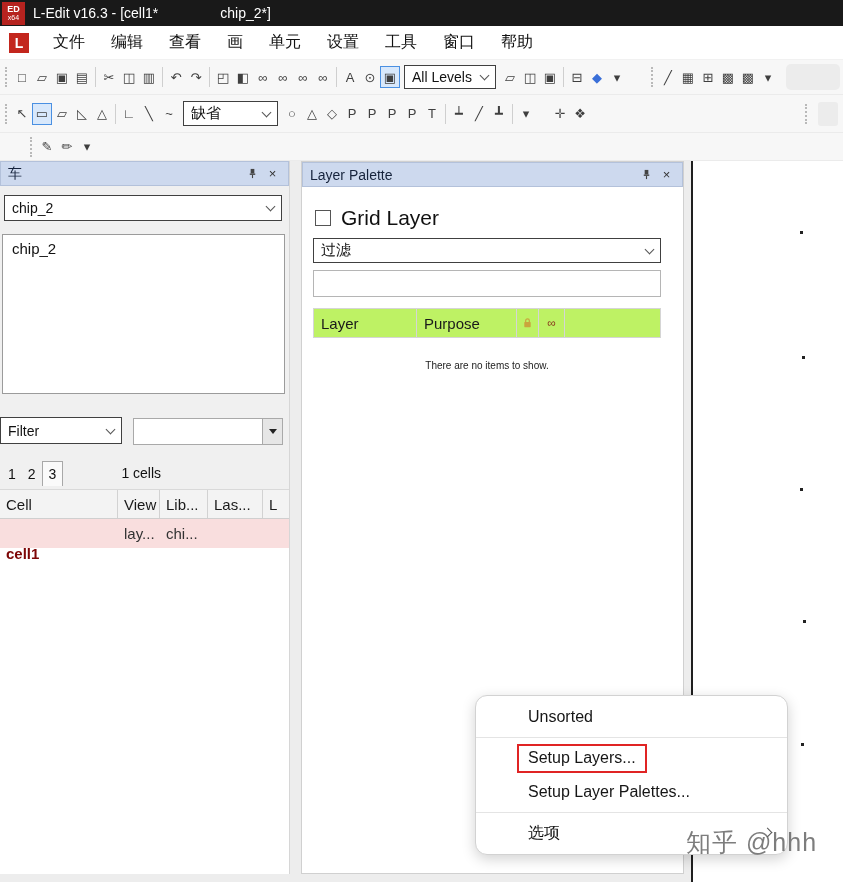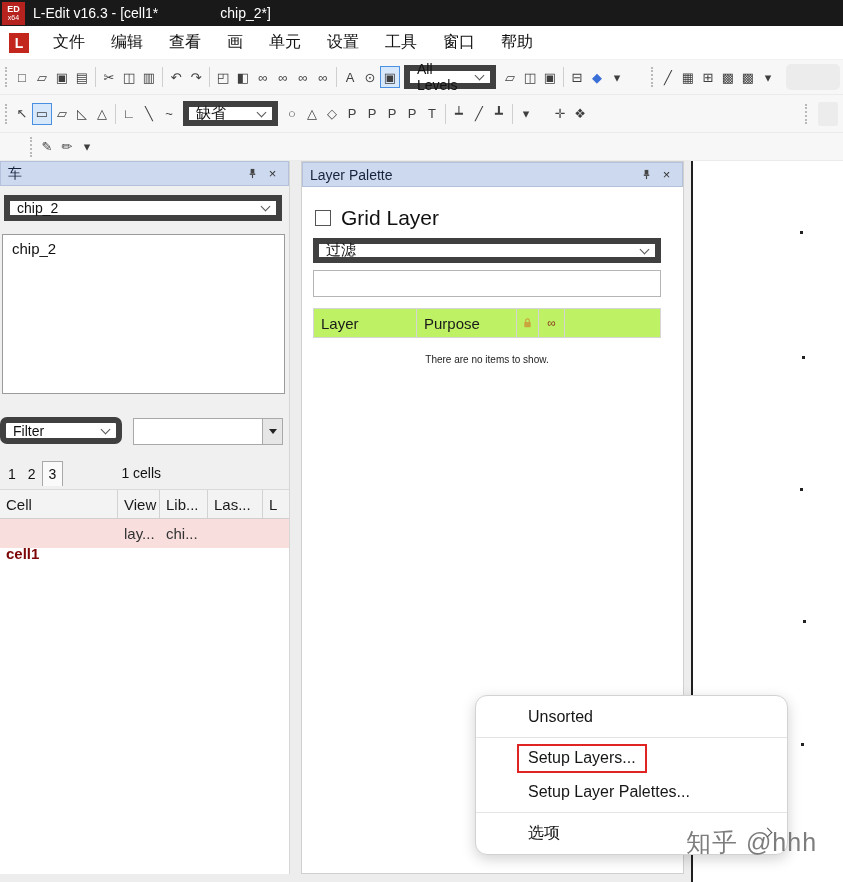--- a/index.html
+++ b/index.html
@@ -26,42 +26,42 @@
   .tb1{height:35px;padding:0 3px;}
   .tb2{height:38px;padding:0 3px;}
   .tb3{height:28px;padding:0 3px 0 28px;}
   .tbhost{display:flex;align-items:center;}
   .tbi{width:20px;height:22px;display:flex;align-items:center;justify-content:center;font-size:13px;color:#3f3f3f;}
   .tbi .glyph{line-height:1;}
   .tbi.active{border:1px solid #4a90e2;background:#d8e8fb;}
   .tbsep{width:1px;height:20px;background:#cfcfcf;margin:0 3px;flex:none;}
   .grip{width:0;height:20px;border-left:2px dotted #b9b9b9;margin:0 5px 0 2px;flex:none;}
   .spacer{flex:1;}
-  .combo{display:flex;align-items:center;justify-content:space-between;background:#fff;border:6px solid #404040;font-size:14px;padding:0 7px;color:#111;}
+  .combo{display:flex;align-items:center;justify-content:space-between;background:#fff;border:1px solid #404040;font-size:14px;padding:0 7px;color:#111;}
   .chev{width:7px;height:7px;border-right:1.6px solid #555;border-bottom:1.6px solid #555;transform:rotate(45deg);margin-top:-3px;flex:none;}
   .levels{width:92px;height:24px;margin:0 4px;}
   .stylecombo{width:95px;height:25px;margin:0 4px;font-size:15px;}
   .endbox{width:54px;height:26px;background:#ececec;border-radius:5px;margin-left:8px;}
   .endbox2{width:20px;height:24px;background:#ececec;border-radius:3px;margin-left:6px;margin-right:2px;}
   .far2{margin-left:14px;}
 
   
   .workspace{position:absolute;top:161px;left:0;right:0;bottom:0;background:#ededed;}
 
   .panelhdr{height:25px;background:#cdd9ee;border:1px solid #b3c1da;display:flex;align-items:center;padding:0 7px;font-size:14px;color:#16233c;}
   .hdr-btn{width:17px;height:17px;display:flex;align-items:center;justify-content:center;color:#333;font-size:13px;margin-left:3px;}
   .pin svg{display:block;}
 
   
   .leftpanel{position:absolute;left:0;top:0;width:290px;height:calc(100% - 8px);background:#f0f0f0;border-right:1px solid #d6d6d6;}
   .cellcombo{position:absolute;left:4px;right:7px;top:34px;height:26px;}
   .listbox{position:absolute;left:2px;right:4px;top:73px;height:160px;background:#fff;border:1px solid #9b9b9b;font-size:15px;overflow:hidden;}
   .list-item{padding:5px 9px;color:#111;}
   .filterrow{position:absolute;left:0;top:256px;right:0;height:29px;}
-  .filtercombo{position:absolute;left:0;top:0;width:122px;height:27px;border-radius:7px;}
+  .filtercombo{position:absolute;left:0;top:0;width:122px;height:27px;}
   .combo2{position:absolute;left:133px;top:1px;width:150px;height:27px;background:#fff;border:1px solid #a9a9a9;display:flex;}
   .combo2-field{flex:1;}
   .dd-btn{width:20px;background:#e6e6e6;border-left:1px solid #a9a9a9;display:flex;align-items:center;justify-content:center;}
   .tri{width:0;height:0;border-left:4px solid transparent;border-right:4px solid transparent;border-top:5px solid #222;}
   .tabs{position:absolute;left:2px;top:298px;height:27px;display:flex;align-items:flex-end;font-size:14px;}
   .mini-tab{padding:4px 6px;color:#111;}
   .mini-tab.selected{background:#fafafa;border:1px solid #a8a8a8;border-bottom:none;}
   .count{margin-left:58px;padding-bottom:5px;color:#111;}
   .ltable{position:absolute;left:0;top:328px;right:0;bottom:0;background:#fff;}
   .thead{display:flex;height:30px;background:#f3f3f3;border-top:1px solid #d9d9d9;border-bottom:1px solid #cfcfcf;font-size:15px;color:#1a1a1a;}
@@ -75,21 +75,21 @@
   .lpanel{position:absolute;left:301px;top:0;width:383px;height:calc(100% - 8px);background:#fff;border:1px solid #d0d0d0;}
   .gridrow{position:absolute;left:13px;top:44px;display:flex;align-items:center;gap:10px;font-size:21px;color:#111;}
   .cb{width:16px;height:16px;border:1px solid #555;background:#fff;}
   .lfilter{position:absolute;left:11px;right:22px;top:76px;height:25px;font-size:15px;}
   .linput{position:absolute;left:11px;right:22px;top:108px;height:27px;border:1px solid #b5b5b5;background:#fff;font:inherit;padding:0 6px;}
   .lthead{position:absolute;left:11px;right:22px;top:146px;height:30px;display:flex;background:#bef264;border:1px solid #d5d5d5;font-size:15px;color:#1a1a1a;}
   .lth{display:flex;align-items:center;padding-left:7px;border-right:1px solid #d5d5d5;}
   .lc1{width:103px;}.lc2{width:100px;}.lc3{width:22px;justify-content:center;padding-left:0;}
   .lc4{width:26px;justify-content:center;padding-left:0;font-size:12px;color:#8a3b1e;}
   .lc5{flex:1;border-right:none;}
-  .emptymsg{position:absolute;left:11px;right:22px;top:192px;text-align:center;font-size:10px;color:#222;}
+  .emptymsg{position:absolute;left:11px;right:22px;top:198px;text-align:center;font-size:10px;color:#222;}
 
   
   .canvas{position:absolute;left:691px;top:0;right:0;height:100%;background:#fff;border-left:2px solid #1f1f1f;}
   .dot{position:absolute;width:3px;height:3px;background:#222;}
 
   
   .ctx{position:absolute;left:475px;top:695px;width:313px;background:#fff;border:1px solid #d2d2d2;border-radius:12px;
        box-shadow:0 4px 14px rgba(0,0,0,.18);padding:4px 0;z-index:50;font-size:16px;color:#161616;}
   .cm-item{position:relative;display:flex;align-items:center;min-height:34px;padding:0 14px 0 52px;}
   .cm-item.boxed .cm-label{border:2px solid #e02424;padding:3px 9px 4px;margin-left:-11px;}

